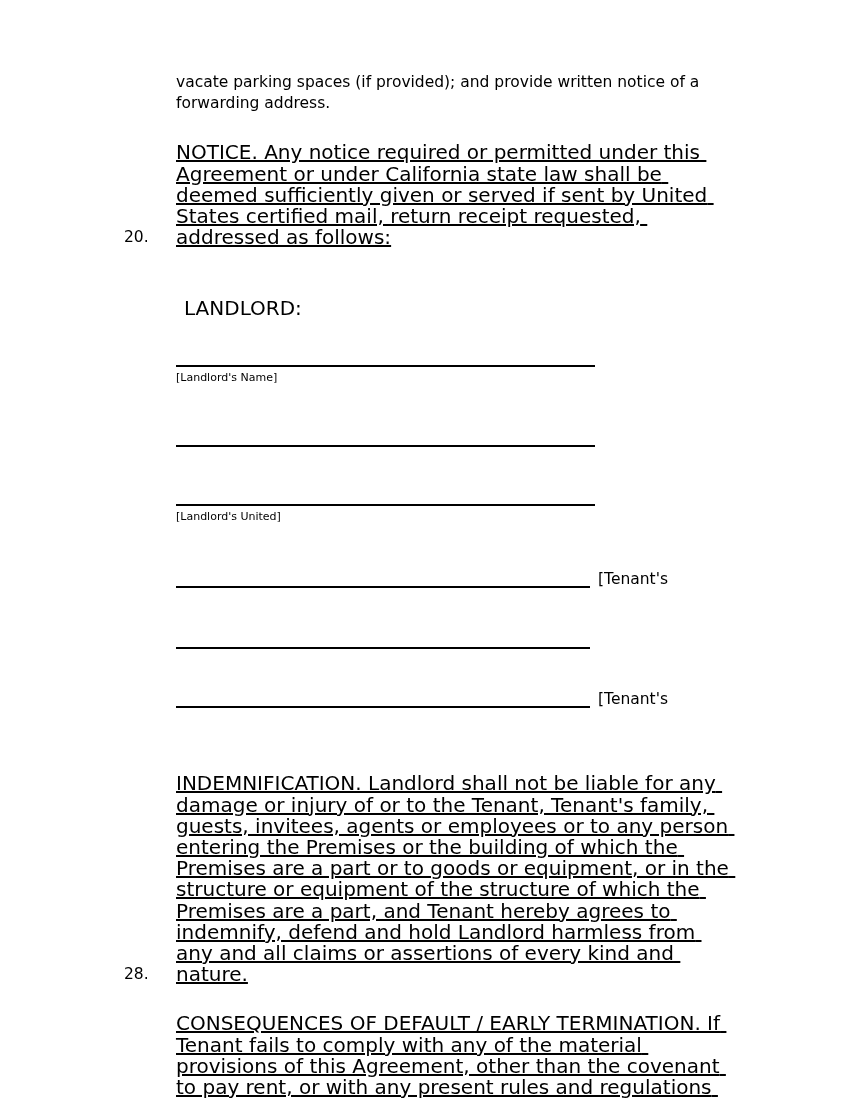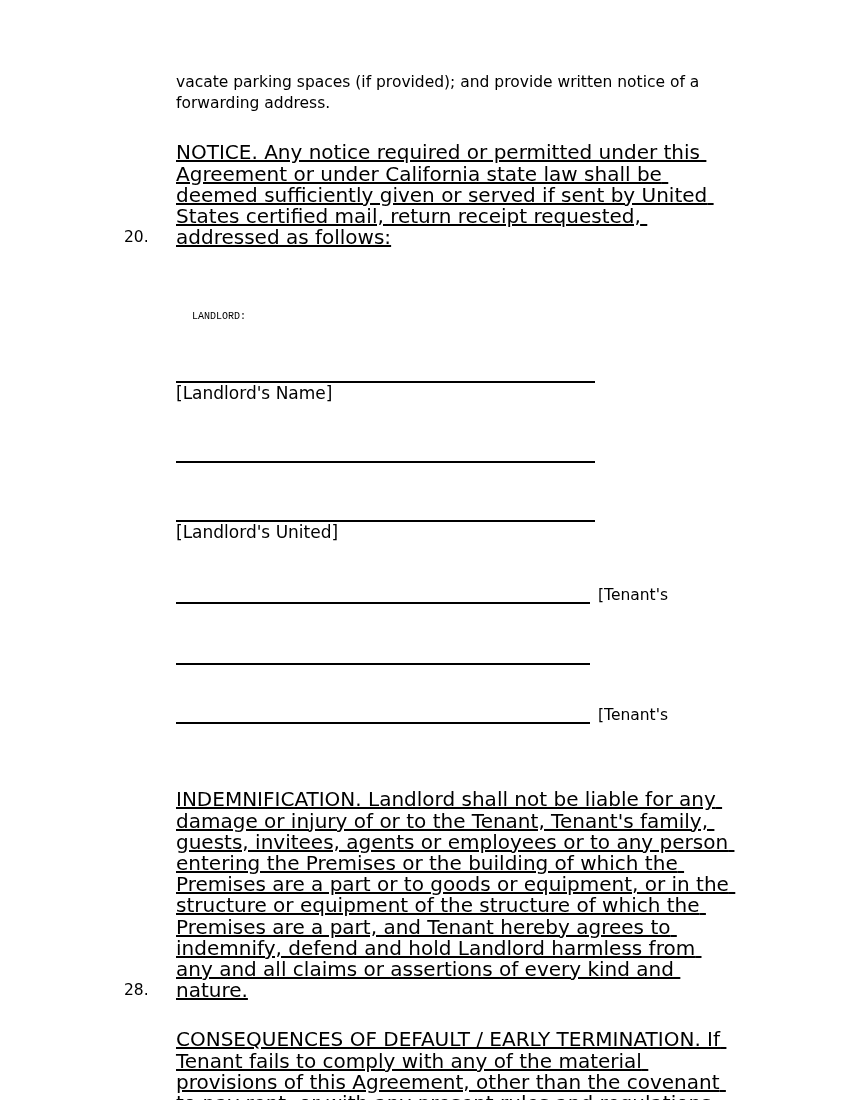--- a/index.html
+++ b/index.html
@@ -61,24 +61,23 @@
   .gap-sig       { height: 20px; }
   .gap-sig-tall  { height: 40px; }
 
   
   .sig-block {
     margin-left: 52px;
     font-size: 15.5px;
     line-height: 21.2px;
   }
   .sig-heading {
-    font-size: 10px;
+    font-size: 20px;
     line-height: 21.2px;
-    margin: 16px;
-    font-family: Liberation Mono, monospace;
+    margin: 8px;
   }
   
   .rule-row {
     display: flex;
     align-items: flex-start;
     line-height: 21.2px;
   }
   .rule {
     display: inline-block;
     height: 17px;
@@ -87,21 +86,21 @@
   }
   .rule-short { width: 419px; }   
   .rule-long  { width: 414px; }   
   .rule-trailer {
     font-size: 15.5px;
     line-height: 21.2px;
     padding-left: 8px;
     white-space: nowrap;
   }
   .rule-caption {
-    font-size: 17px;
+    font-size: 11px;
     line-height: 21.2px;
     margin: 0;
   }
 </style>
 </head>
 <body>
 
 <div class="page">
 
   <p class="cont">vacate parking spaces (if provided); and provide written notice of a forwarding address.</p>

